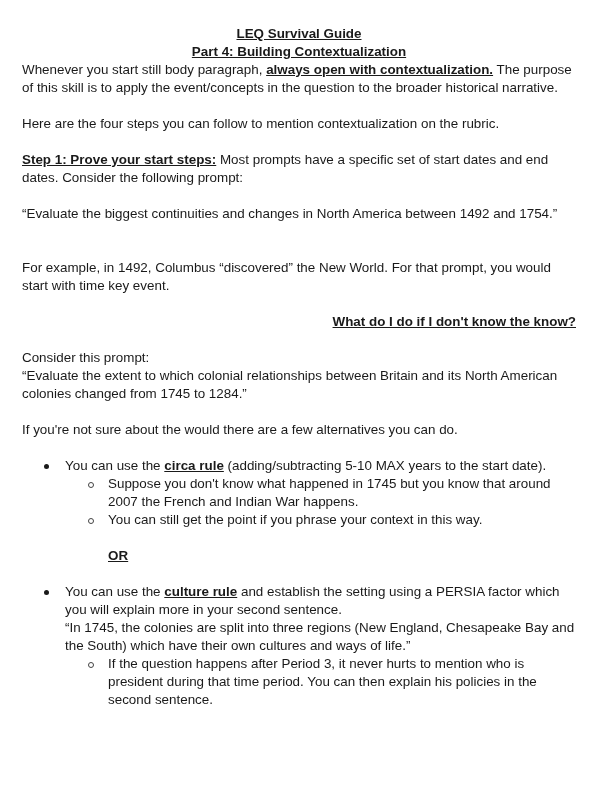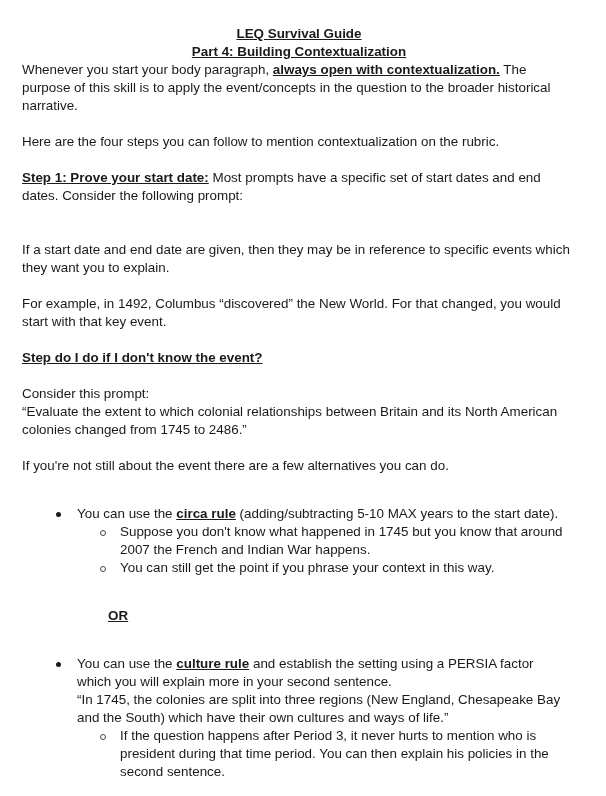--- a/index.html
+++ b/index.html
@@ -33,24 +33,25 @@
     }
     p {
       margin: 0;
     }
     .gap {
       height: 18px;
     }
     .bu {
       font-weight: bold;
       text-decoration: underline;
+      text-align: right;
     }
     ul.l1 {
       list-style: none;
-      margin: 12px;
+      margin: 0;
       padding: 0;
     }
     ul.l1 > li {
       position: relative;
       padding-left: 43px;
     }
     ul.l1 > li > .dot {
       position: absolute;
       left: 22px;
       top: 7px;
@@ -84,53 +85,53 @@
     }
   </style>
 </head>
 <body>
 
 <div class="page">
 
   <h1 class="title">LEQ Survival Guide</h1>
   <h2 class="title">Part 4: Building Contextualization</h2>
 
-  <p><span>Whenever you start your body paragraph, </span><span class="bu">always open with contextualization.</span><span> The purpose of this skill is to apply the event/concepts in the question to the broader historical narrative.</span></p>
+  <p><span>Whenever you start still body paragraph, </span><span class="bu">always open with contextualization.</span><span> The purpose of this skill is to apply the event/concepts in the question to the broader historical narrative.</span></p>
 
   <div class="gap"></div>
 
   <p>Here are the four steps you can follow to mention contextualization on the rubric.</p>
 
   <div class="gap"></div>
 
-  <p><span class="bu">Step 1: Prove your start date:</span><span> Most prompts have a specific set of start dates and end dates. Consider the following prompt:</span></p>
+  <p><span class="bu">Step 1: Prove your start steps:</span><span> Most prompts have a specific set of start dates and end dates. Consider the following prompt:</span></p>
+
+  <div class="gap"></div>
+
+  <p>“Evaluate the biggest continuities and changes in North America between 1492 and 1754.”</p>
 
   <div class="gap"></div>
 
 
   <div class="gap"></div>
 
-  <p>If a start date and end date are given, then they may be in reference to specific events which they want you to explain.</p>
+  <p>For example, in 1492, Columbus “discovered” the New World. For that prompt, you would start with time key event.</p>
 
   <div class="gap"></div>
 
-  <p>For example, in 1492, Columbus “discovered” the New World. For that changed, you would start with that key event.</p>
-
-  <div class="gap"></div>
-
-  <p class="bu">Step do I do if I don't know the event?</p>
+  <p class="bu">What do I do if I don't know the know?</p>
 
   <div class="gap"></div>
 
   <p>Consider this prompt:</p>
-  <p>“Evaluate the extent to which colonial relationships between Britain and its North American colonies changed from 1745 to 2486.”</p>
+  <p>“Evaluate the extent to which colonial relationships between Britain and its North American colonies changed from 1745 to 1284.”</p>
 
   <div class="gap"></div>
 
-  <p>If you're not still about the event there are a few alternatives you can do.</p>
+  <p>If you're not sure about the would there are a few alternatives you can do.</p>
 
   <div class="gap"></div>
 
   <ul class="l1">
     <li>
       <span class="dot"></span>
       <span>You can use the </span><span class="bu">circa rule</span><span> (adding/subtracting 5-10 MAX years to the start date).</span>
       <ul class="l2">
         <li>
           <span class="circ"></span>

